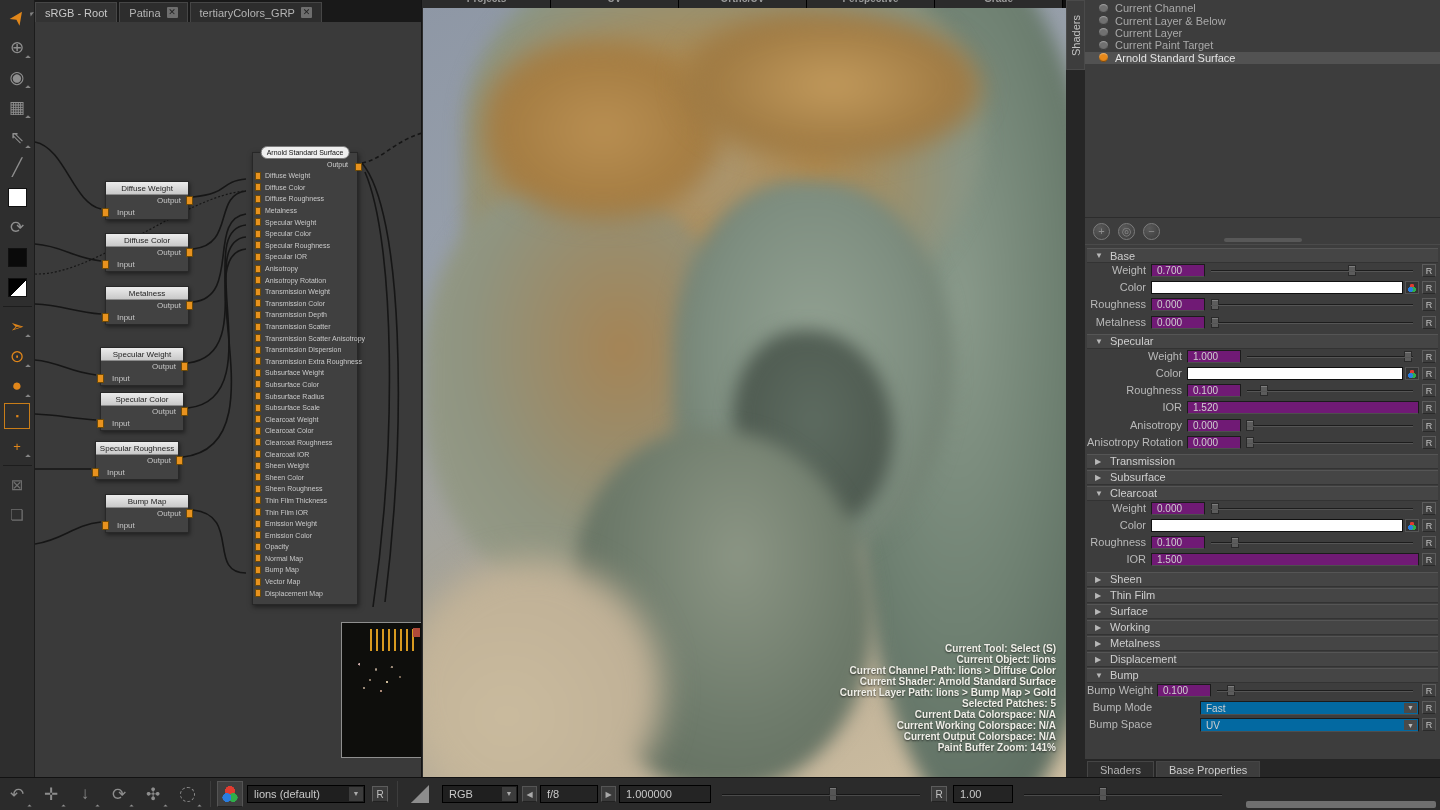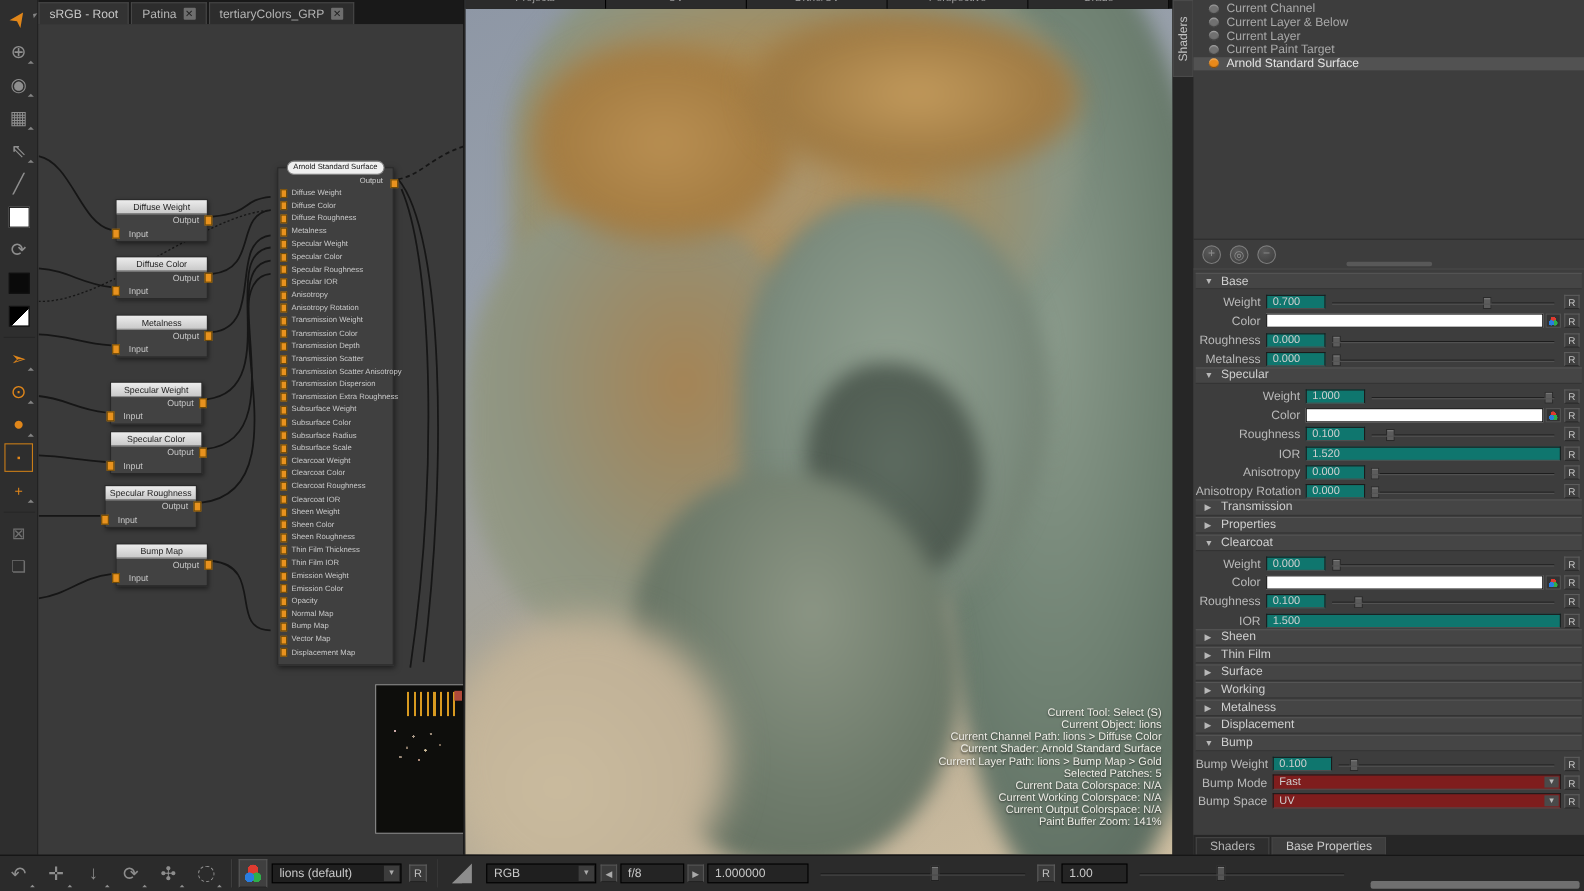--- a/index.html
+++ b/index.html
@@ -76,21 +76,21 @@
       radial-gradient(circle 1.2px at 12% 10%, #caa 90%, transparent),
       radial-gradient(circle 1.2px at 40% 25%, #a98 90%, transparent),
       radial-gradient(circle 1.2px at 66% 18%, #987 90%, transparent),
       radial-gradient(circle 1.2px at 30% 55%, #876 90%, transparent),
       radial-gradient(circle 1.2px at 58% 62%, #cb9 90%, transparent),
       radial-gradient(circle 1.2px at 80% 48%, #765 90%, transparent),
       radial-gradient(circle 1.2px at 20% 80%, #987 90%, transparent),
       radial-gradient(circle 1.2px at 48% 88%, #a87 90%, transparent); }
 
   
-  #viewport { position:absolute; left:423px; top:0; width:643px; height:777px; overflow:hidden; background:#000; }
+  #viewport { position:absolute; left:423px; top:0; width:643px; height:777px; overflow:hidden; background:#000;font-weight:bold; }
   #vp-tabs { position:absolute; left:0; top:0; right:0; height:8px; overflow:hidden; z-index:5; background:#101010; }
   .vp-tabrow { display:flex; height:20px; margin-top:-12px; }
   .vp-tab { width:128px; background:#2b2b2b; border-right:1px solid #000; color:#9b9b9b;
     font-size:10px; display:flex; align-items:center; justify-content:center; }
   #vp-scene { position:absolute; inset:0; background:linear-gradient(155deg,#8e97a5 0%,#98a0ab 30%,#a8a496 58%,#c2b49a 82%,#cfbfa2 100%); }
   .blob { position:absolute; filter:blur(9px); border-radius:45% 55% 50% 50%; }
   #vp-hud { position:absolute; right:10px; bottom:24px; text-align:right; color:#efeee7;
     font-size:10px; line-height:11px; text-shadow:0 1px 2px rgba(0,0,0,.65); z-index:6; }
 
   
@@ -114,44 +114,44 @@
     font-size:11px; display:flex; align-items:center; justify-content:center;
     background:radial-gradient(circle at 35% 30%, #5a5a5a, #3a3a3a); cursor:pointer; }
   #props-grip { position:absolute; left:50%; top:20px; transform:translateX(-50%);
     width:78px; height:4px; background:#585858; border-radius:2px; }
 
   #props { flex:1; overflow:hidden; border-top:1px solid #4a4a4a; background:#3d3d3d; padding-top:2px; }
   .sect-h { height:15px; margin:1px 2px 1px 2px; background:#454545; border-top:1px solid #555;
     border-bottom:1px solid #333; display:flex; align-items:center; gap:7px; padding-left:8px;
     color:#cfcfcf; font-size:11px; cursor:pointer; }
   .tri { font-size:8px; color:#b8b8b8; width:8px; }
-  .prow { height:17.2px; display:flex; align-items:flex-end; padding:0 4px 0 2px; }
+  .prow { height:17.2px; display:flex; align-items:flex-start; padding:0 4px 0 2px; }
   .plabel { text-align:right; color:#b9b9b9; font-size:11px; padding-right:5px; white-space:nowrap; flex:none; }
-  .pfield { height:13px; background:#0f766e; border:1px solid #1b1b1b; border-bottom-color:#4e4e4e;
+  .pfield { height:13px; background:#701a75; border:1px solid #1b1b1b; border-bottom-color:#4e4e4e;
     color:#cfcfcf; font-size:10px; line-height:12px; padding-left:5px; }
   .pfield.num { width:54px; flex:none; }
   .pfield.wide { flex:1; }
   .ptrack { flex:1; height:12px; position:relative; margin:0 6px; }
   .ptrack:before { content:""; position:absolute; left:0; right:0; top:6px; height:1px; background:#1d1d1d; }
   .ptrack:after  { content:""; position:absolute; left:0; right:0; top:7px; height:1px; background:#555; }
   .phandle { position:absolute; top:1px; width:8px; height:11px; background:#5c5c5c;
     border:1px solid #2a2a2a; box-shadow:inset 0 1px 0 #7e7e7e; margin-left:-4px; cursor:pointer; }
   .rbtn { width:14px; height:13px; flex:none; background:#3f3f3f; border:1px solid #5c5c5c;
     border-bottom-color:#2a2a2a; color:#c2c2c2; font-size:9px; line-height:12px; text-align:center;
     margin-left:3px; cursor:pointer; }
   .cswatch { flex:1; height:13px; background:#fff; border:1px solid #101010; cursor:pointer; }
   .cpicker { width:14px; height:13px; flex:none; margin-left:2px; background:#333 ; border:1px solid #555;
     position:relative; cursor:pointer; }
   .cpicker:before { content:""; position:absolute; left:2px; top:2px; width:8px; height:8px;
     background:
       radial-gradient(circle 2.5px at 30% 70%, #2a7de0 95%, transparent),
       radial-gradient(circle 2.5px at 70% 70%, #2fae4a 95%, transparent),
       radial-gradient(circle 2.5px at 50% 30%, #e03b30 95%, transparent); }
-  .pdd { flex:1; height:14px; background:#7f1d1d; border:1px solid #1b1b1b; border-bottom-color:#4e4e4e;
-    color:#cfcfcf; font-size:10px; line-height:13px; padding-left:5px; position:relative; cursor:pointer; }
+  .pdd { flex:1; height:14px; background:#0369a1; border:1px solid #1b1b1b; border-bottom-color:#4e4e4e;
+    color:#cfcfcf; font-size:10px; line-height:13px; padding-left:5px; position:relative; cursor:pointer;margin-left:43px; }
   .pdd .dda { position:absolute; right:1px; top:1px; bottom:1px; width:13px; background:#4a4a4a;
     color:#bbb; font-size:7px; display:flex; align-items:center; justify-content:center; }
 
   #rp-tabs { height:18px; background:#262626; display:flex; align-items:flex-end; gap:2px; padding-left:2px; }
   .rp-tab { height:16px; padding:0 12px; font-size:11px; color:#b5b5b5; display:flex; align-items:center;
     background:#2e2e2e; border:1px solid #454545; border-bottom:none; cursor:pointer; }
   .rp-tab.active { background:#3d3d3d; color:#cdcdcd; }
 
   
   #bottom-bar { position:absolute; left:0; top:777px; width:1440px; height:33px;
@@ -602,21 +602,21 @@
             <div class="phandle" style="left: 2%;"></div>
           </div>
           <div class="rbtn">R</div>
         </div>
         <div class="sect-h">
           <span class="tri">▶</span>
           <span>Transmission</span>
         </div>
         <div class="sect-h">
           <span class="tri">▶</span>
-          <span>Properties</span>
+          <span>Subsurface</span>
         </div>
         <div class="sect-h">
           <span class="tri">▼</span>
           <span>Clearcoat</span>
         </div>
         <div class="prow">
           <span class="plabel" style="width: 64px;">Weight</span>
           <div class="pfield num">0.000</div>
           <div class="ptrack">
             <div class="phandle" style="left: 2%;"></div>
@@ -713,21 +713,21 @@
     <div class="bb-dd" style="width:118px;">
       <span>lions (default)</span>
       <span class="dda">▼</span>
     </div>
     <div class="bb-rbtn">R</div>
     <div class="bb-sep"></div>
     <svg class="bb-curveicon" viewBox="0 0 26 24">
       <path d="M3 21 L21 3 L21 21 Z" fill="#8d8d8d"></path>
         <path d="M3 21 L12 21 L12 14 Z" fill="#8d8d8d"></path>
     </svg>
-    <div class="bb-dd" style="width:100px;">
+    <div class="bb-dd" style="width:76px;">
       <span>RGB</span>
       <span class="dda">▼</span>
     </div>
     <div class="bb-arrow">◀</div>
     <div class="bb-field" style="width:58px;">f/8</div>
     <div class="bb-arrow">▶</div>
     <div class="bb-field" style="width:92px;">1.000000</div>
     <div class="bb-slider">
       <div class="bb-handle" id="bb-h1" style="left: 56%;"></div>
     </div>

